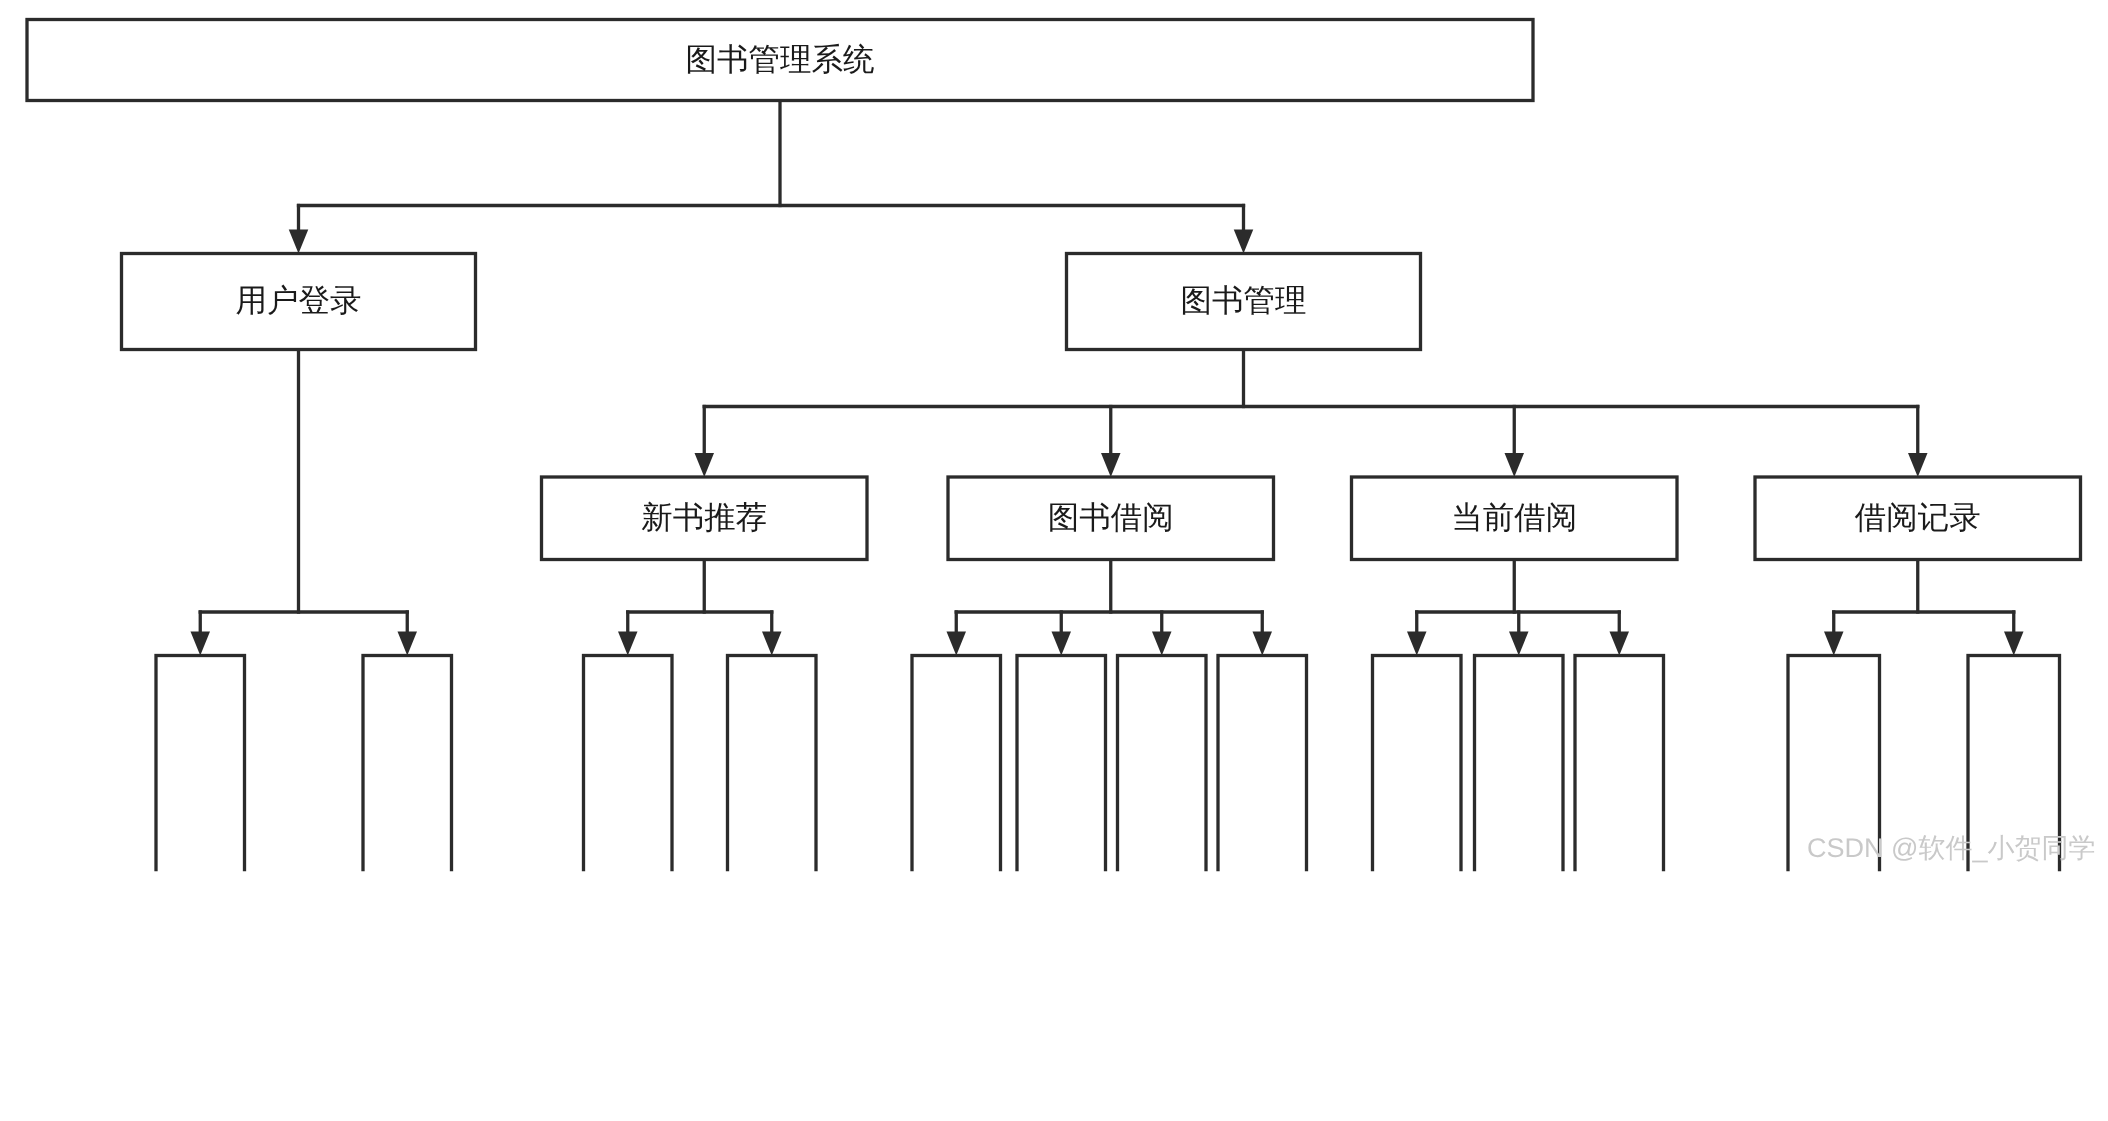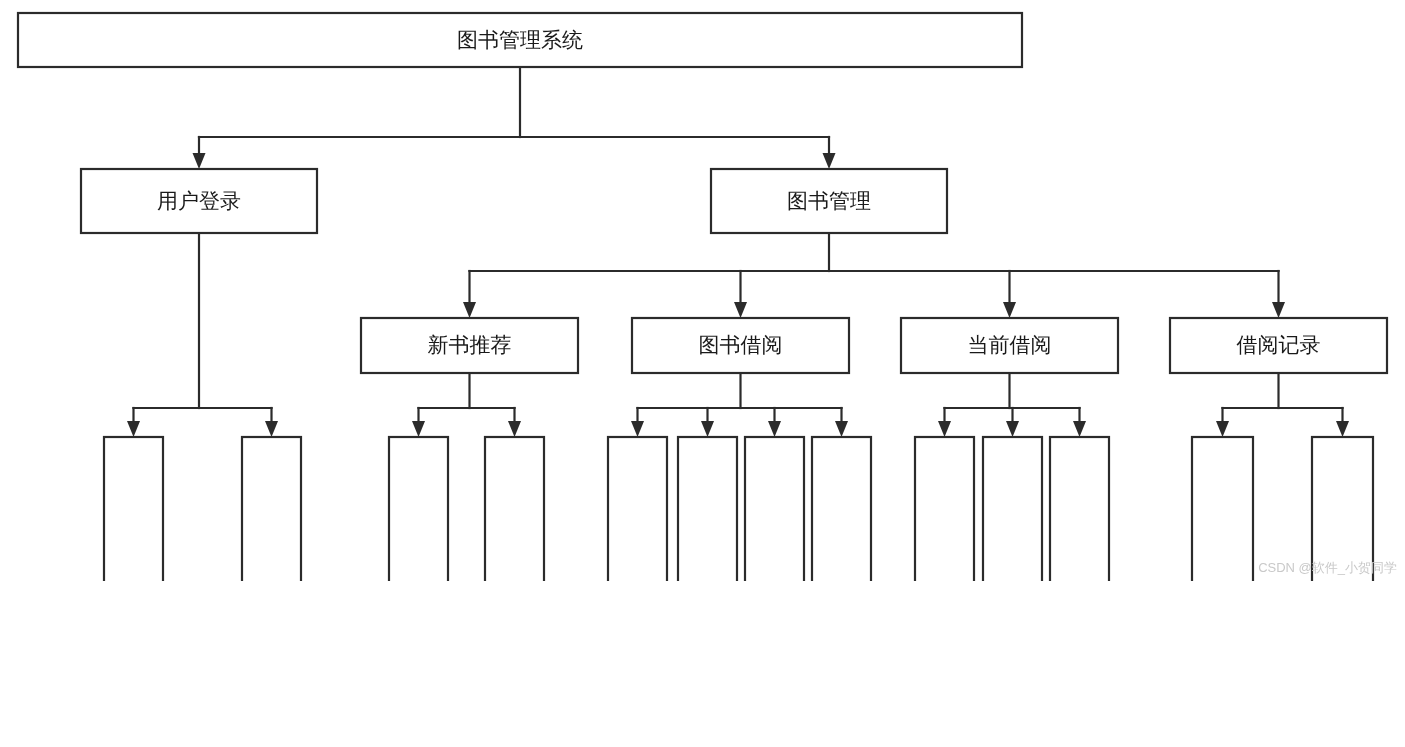--- a/index.html
+++ b/index.html
@@ -45,21 +45,21 @@
   }
   .arrow-head {
     fill: #2b2b2b;
     stroke: none;
   }
   .watermark {
     position: absolute;
     right: 8px;
     bottom: 4px;
     color: #c9c9c9;
-    font-size: 13px;
+    font-size: 18px;
     font-family: "Liberation Sans", "DejaVu Sans", sans-serif;
     white-space: nowrap;
     user-select: none;
   }
 </style>
 </head>
 <body>
 
 <div id="page">
   <svg class="diagram" viewBox="0 0 1405 747">

